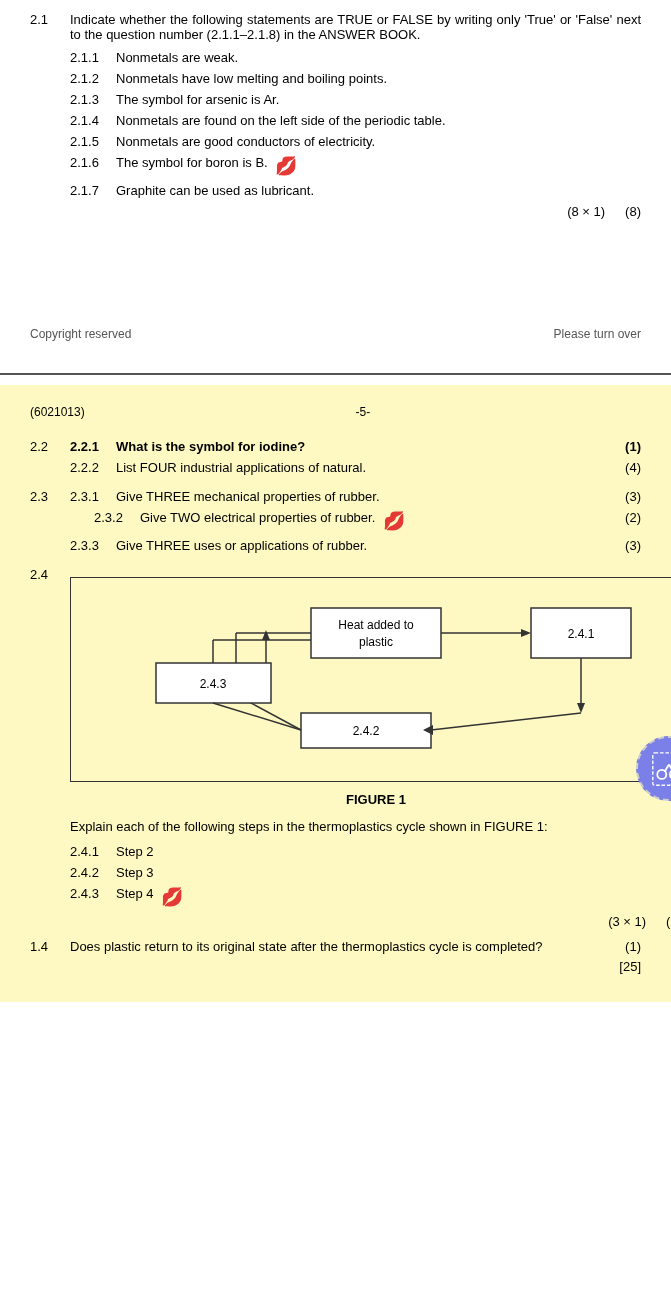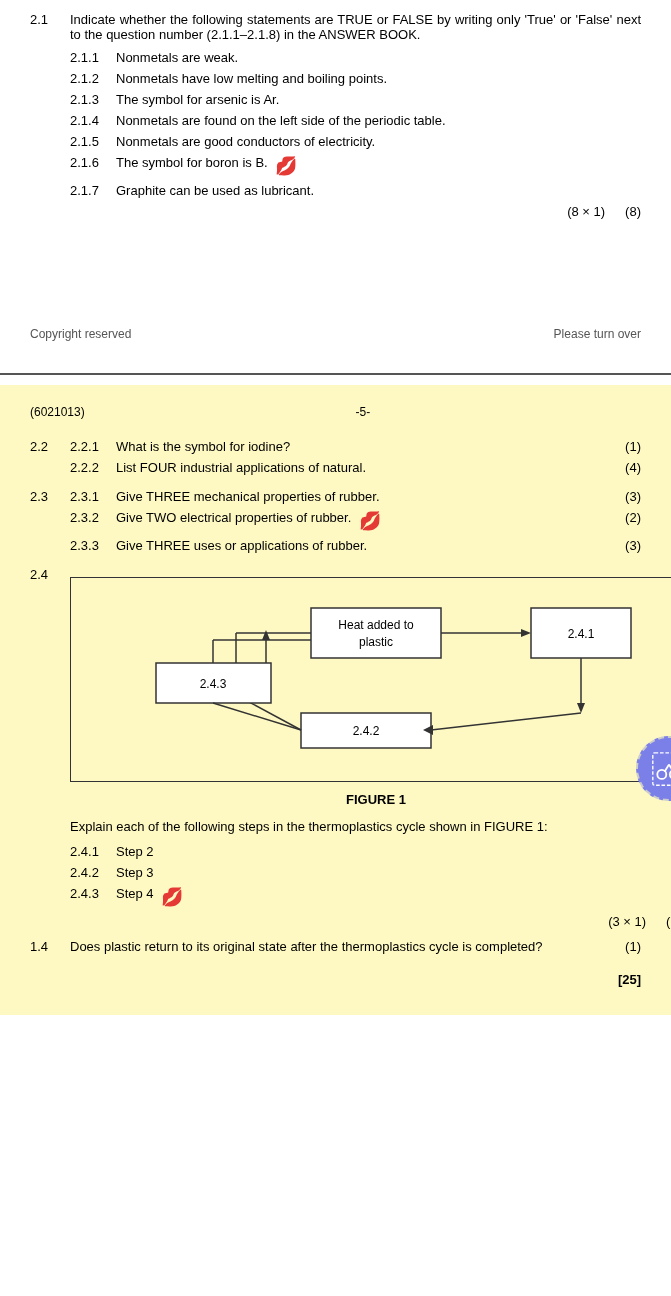--- a/index.html
+++ b/index.html
@@ -193,42 +193,42 @@
 <div class="page2">
   <div class="page-header">
     <span>(6021013)</span>
     <span>-5-</span>
     <span></span>
   </div>
 
   <div class="section">
     <div class="section-num">2.2</div>
     <div class="section-content">
-      <div class="sub-item" style="margin-bottom:6px;">
+      <div class="sub-item" style="margin-bottom:6px;font-weight:bold;">
         <div class="sub-num">2.2.1</div>
         <div class="sub-content">What is the symbol for iodine?</div>
         <div class="inline-marks">(1)</div>
       </div>
       <div class="sub-item">
         <div class="sub-num">2.2.2</div>
         <div class="sub-content">List FOUR industrial applications of natural.</div>
         <div class="inline-marks">(4)</div>
       </div>
     </div>
   </div>
 
   <div class="section" style="margin-top:6px;">
     <div class="section-num">2.3</div>
     <div class="section-content">
       <div class="sub-item" style="margin-bottom:6px;">
         <div class="sub-num">2.3.1</div>
         <div class="sub-content">Give THREE mechanical properties of rubber.</div>
         <div class="inline-marks">(3)</div>
       </div>
-      <div class="sub-item" style="margin-bottom:6px;">
+      <div class="sub-item" style="margin-bottom:6px;margin-left:24px;">
         <div class="sub-num">2.3.2</div>
         <div class="sub-content">
           Give TWO electrical properties of rubber.
           <span class="lips-icon">💋</span>
         </div>
         <div class="inline-marks">(2)</div>
       </div>
       <div class="sub-item">
         <div class="sub-num">2.3.3</div>
         <div class="sub-content">Give THREE uses or applications of rubber.</div>
@@ -324,18 +324,18 @@
 
     </div>
   </div>
 
   <div class="section" style="margin-top: 10px;">
     <div class="section-num">1.4</div>
     <div class="section-content" style="display: flex; align-items: flex-start;">
       <div style="flex:1; text-align:justify;">Does plastic return to its original state after the thermoplastics cycle is completed?</div>
       <div style="display: flex; flex-direction: column; align-items: flex-end; min-width: 60px; margin-left: 10px;">
         <span>(1)</span>
-        <span style="font-weight: bold; margin-top: 18px;">[25]</span>
+        <span style="font-weight: normal; margin-top: 5px;">[25]</span>
       </div>
     </div>
   </div>
 
 </div>
 
 </body></html>

